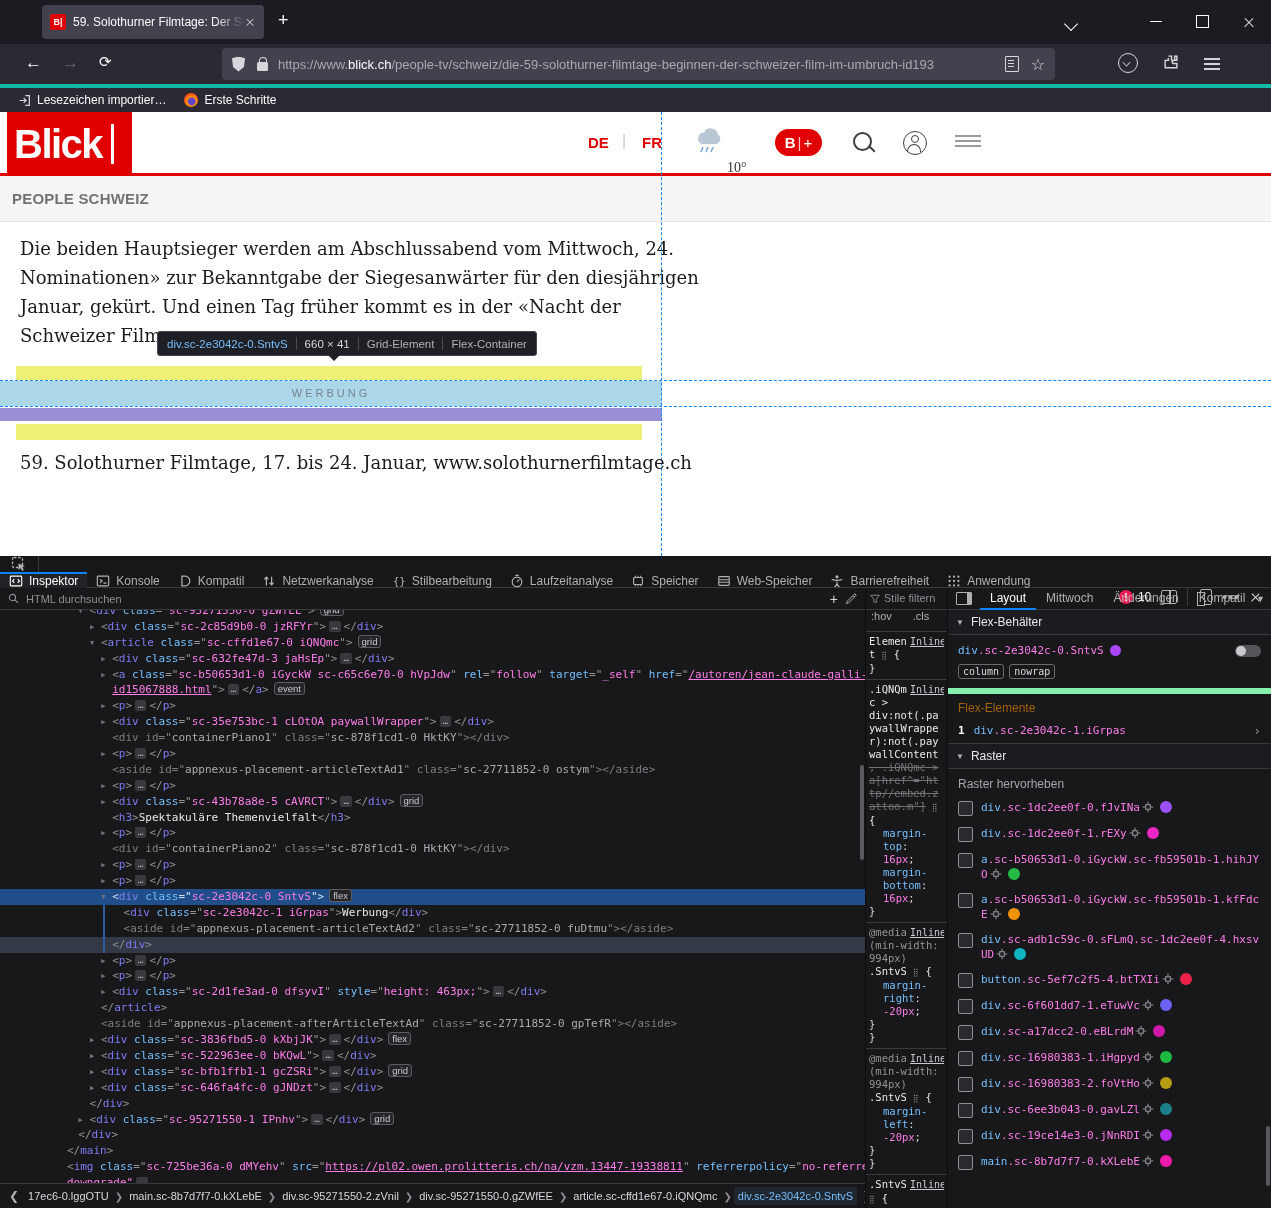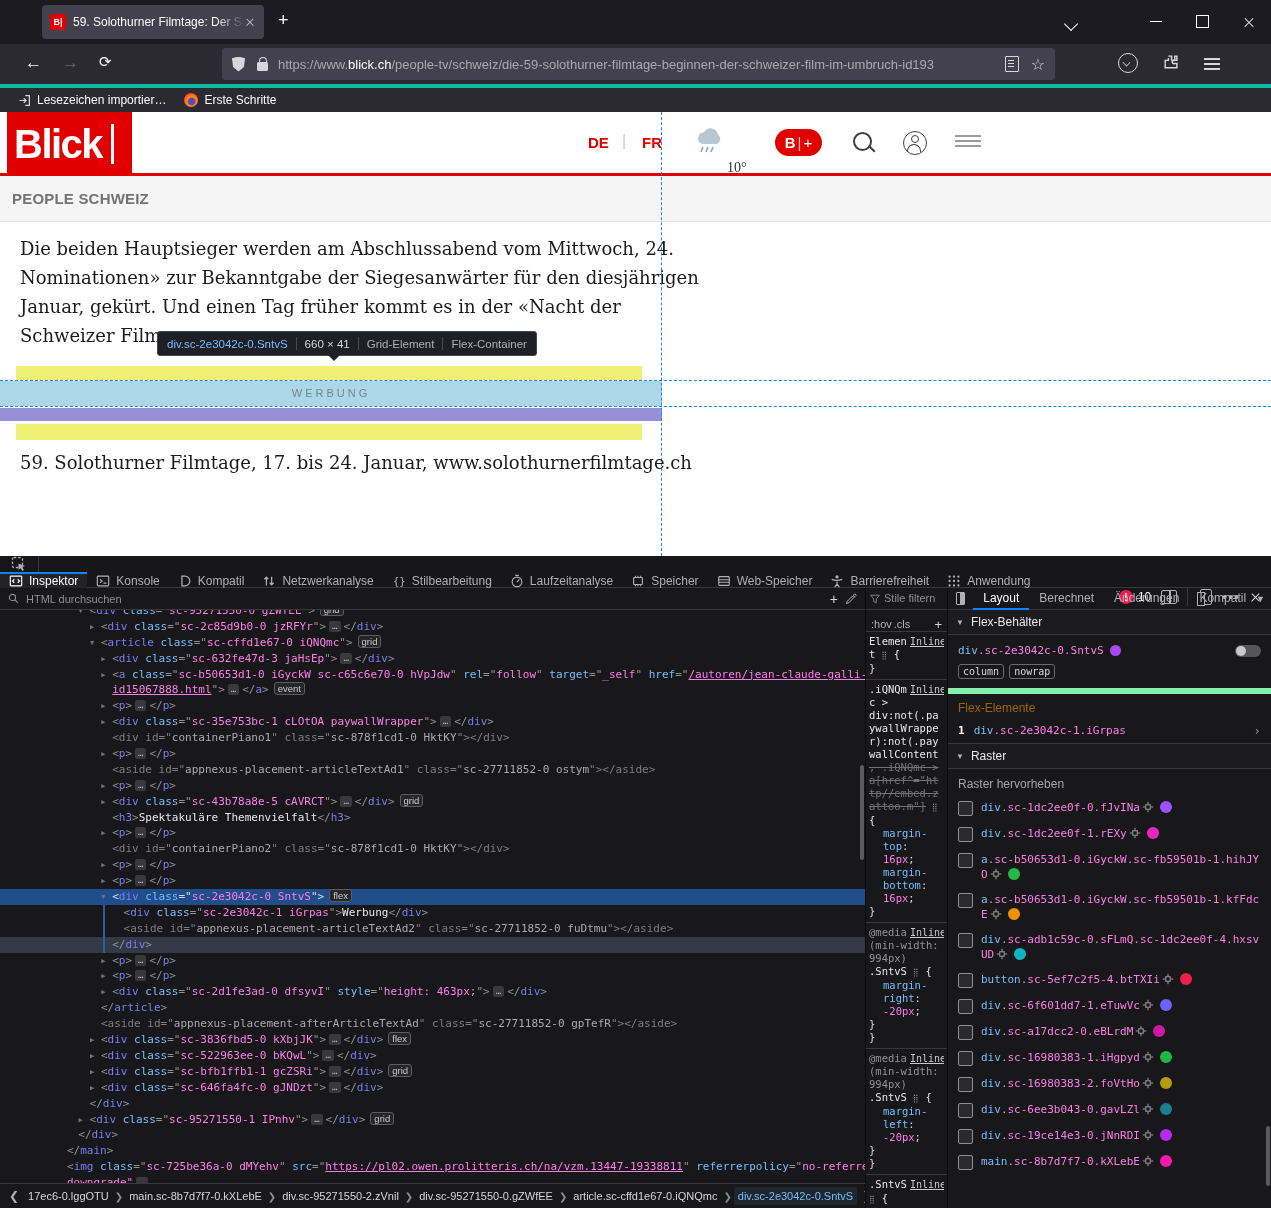--- a/index.html
+++ b/index.html
@@ -131,21 +131,21 @@
   .crumb{color:#d7d7db;padding:3px 4px;}
   .crumb.last{color:#75bfff;background:rgba(117,191,255,.09);border-radius:2px;}
   .crumb-sep{color:#8d8d93;font-size:10px;padding:0 2px;}
   .crumb-arrow{color:#b1b1b3;font-size:12px;padding:0 5px;flex:none;}
   .crumb-arrow.right{margin-left:auto;}
   
   #pane-css{position:absolute;left:866px;top:0;width:82px;height:100%;border-right:1px solid #0c0c0d;box-sizing:border-box;
             font-family:"DejaVu Sans Mono",monospace;font-size:10.5px;line-height:13px;overflow:hidden;}
   #css-filter{height:22px;border-bottom:1px solid #38383d;display:flex;align-items:center;gap:4px;padding:0 4px;
               color:#8f8f94;font-family:"Liberation Sans",sans-serif;font-size:11px;box-sizing:border-box;white-space:nowrap;overflow:hidden;}
-  #css-toolbar{height:22px;border-bottom:1px solid #38383d;display:flex;align-items:flex-end;gap:2px;padding:0 5px;
+  #css-toolbar{height:22px;border-bottom:1px solid #38383d;display:flex;align-items:flex-start;gap:21px;padding:0 5px;
                color:#b1b1b3;font-family:"Liberation Sans",sans-serif;font-size:11px;box-sizing:border-box;}
   #css-toolbar .plus{margin-left:auto;color:#d7d7db;font-size:13px;}
   .cblock{padding:3px 3px 4px 3px;border-bottom:1px solid #38383d;word-wrap:break-word;white-space:normal;}
   .csrc{float:right;color:#c9c9ce;text-decoration:underline;font-size:10px;max-width:34px;overflow:hidden;white-space:nowrap;}
   .cmedia{color:#939395;}
   .csel{color:#e8e8ea;} .cstrike{color:#737377;text-decoration:line-through;}
   .cgrip{color:#8f8f94;font-size:8px;letter-spacing:1px;}
   .cdecl{padding-left:14px;color:#d7d7db;}
   .cprop{color:#75bfff;} .cval{color:#ff7de9;}
   .cbrace{color:#d7d7db;}
@@ -516,21 +516,21 @@
               <div class="csel"><span class="csel">.SntvS</span><span class="cgrip"> ⣿ </span>{</div>
             </div>
           </div>
       </div>
 
       <div id="pane-right">
         <div id="lp-tabs">
           <span class="lp-sideico"></span>
           <span id="lp-tab-list" style="display:flex">
               <span class="lp-tab active">Layout</span>
-              <span class="lp-tab">Berechnet</span>
+              <span class="lp-tab">Mittwoch</span>
               <span class="lp-tab">Änderungen</span>
               <span class="lp-tab">Kompatil</span>
             </span>
           <span class="lp-caret">▼</span>
         </div>
         <div class="lsec-h"><span class="tri">▼</span><span>Flex-Behälter</span></div>
         <div class="flex-cont-row">
           <span><span class="eltag">div</span><span class="elrest">.sc-2e3042c-0.SntvS</span></span>
           <span class="swatch" id="flex-swatch" style="background: rgb(171, 71, 248);"></span>
           <span class="toggle"></span>

